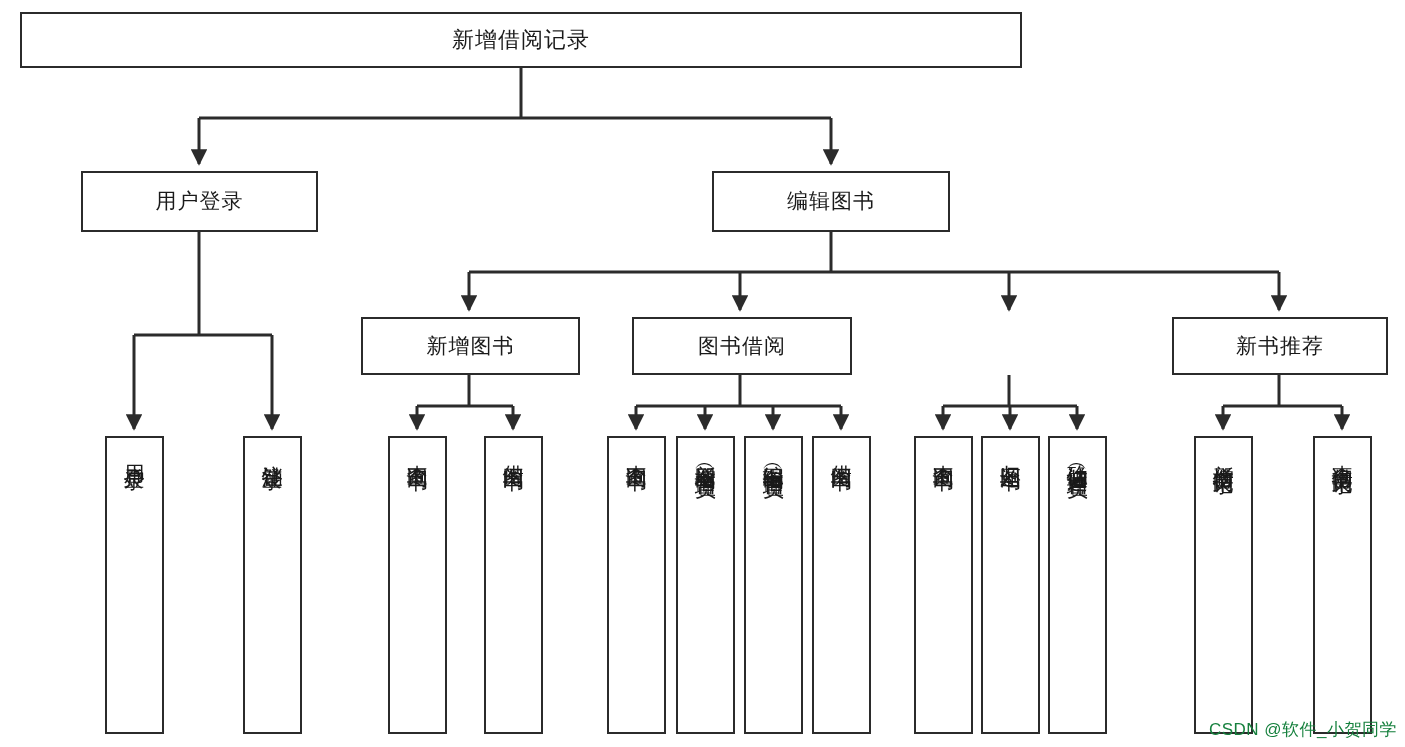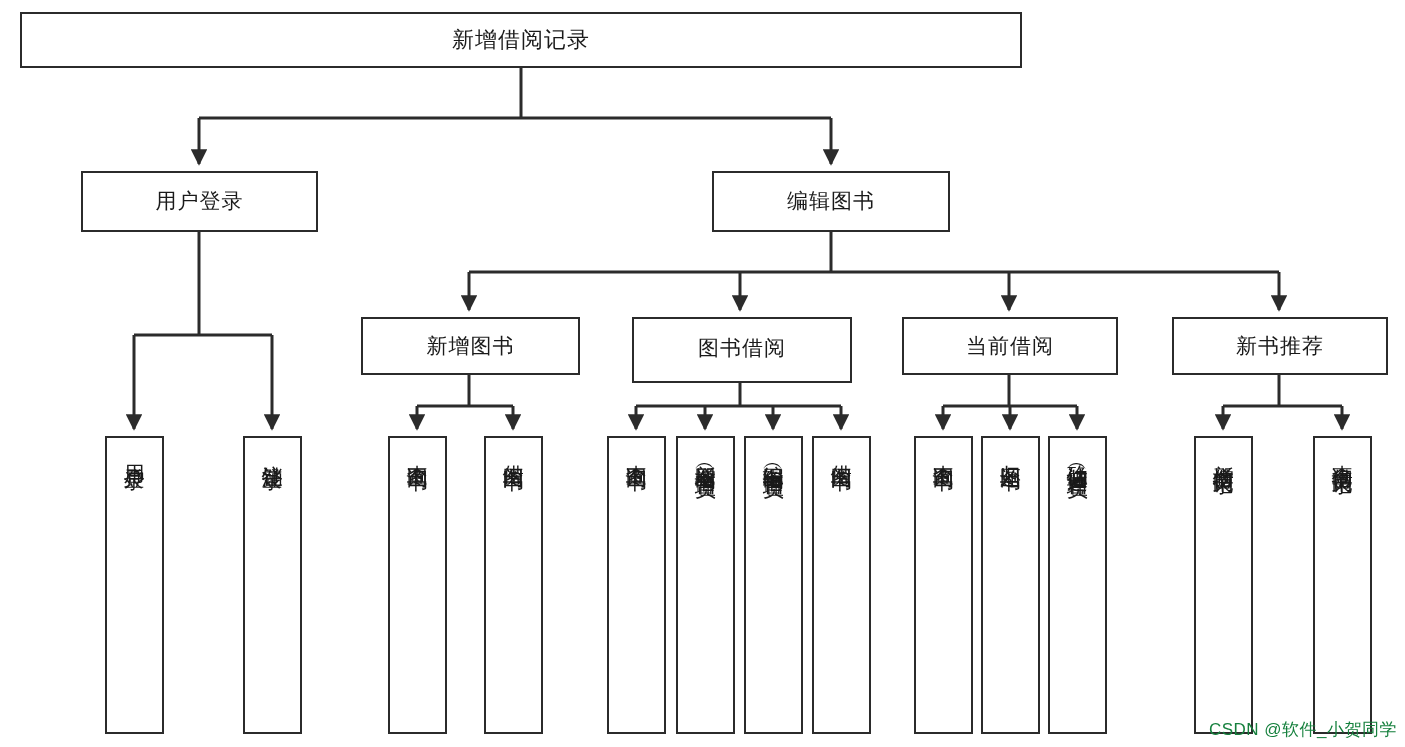--- a/index.html
+++ b/index.html
@@ -128,25 +128,22 @@
   <div class="node horiz" style="left:81px; top:171px; width:237px; height:61px;">
     <span>用户登录</span>
   </div>
   <div class="node horiz" style="left:712px; top:171px; width:238px; height:61px;">
     <span>编辑图书</span>
   </div>
 
   <div class="node horiz" style="left:361px; top:317px; width:219px; height:58px;">
     <span>新增图书</span>
   </div>
-  <div class="node horiz" style="left:632px; top:317px; width:220px; height:66px;font-family:Liberation Mono, monospace;">
+  <div class="node horiz" style="left:632px; top:317px; width:220px; height:58px;">
     <span>图书借阅</span>
-  </div>
-  <div class="node horiz" style="left:902px; top:317px; width:216px; height:58px;">
-    <span>当前借阅</span>
   </div>
   <div class="node horiz" style="left:1172px; top:317px; width:216px; height:58px;">
     <span>新书推荐</span>
   </div>
 
   <div class="node leaf" style="left:105px; top:436px; width:59px; height:298px;">
     <span class="vtext">用户登录</span>
   </div>
   <div class="node leaf" style="left:243px; top:436px; width:59px; height:298px;">
     <span class="vtext">注销登录</span>

